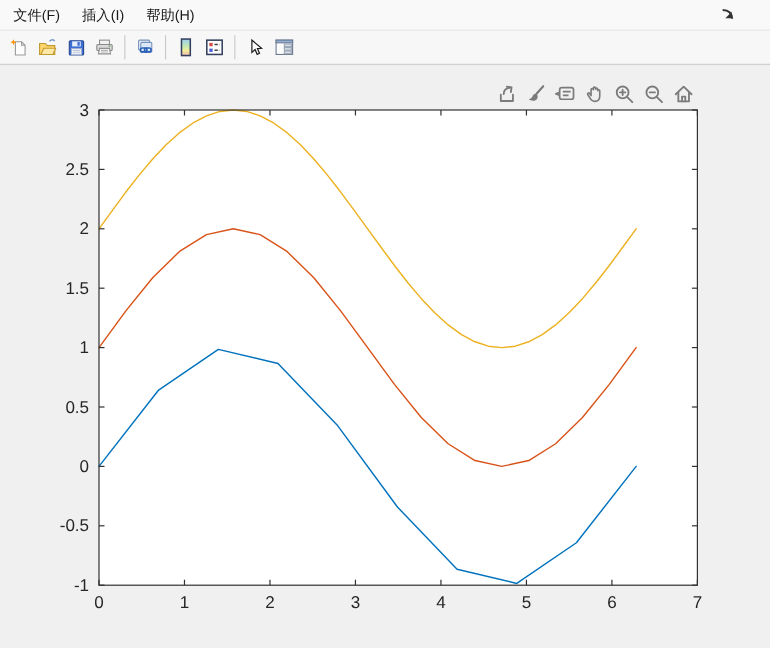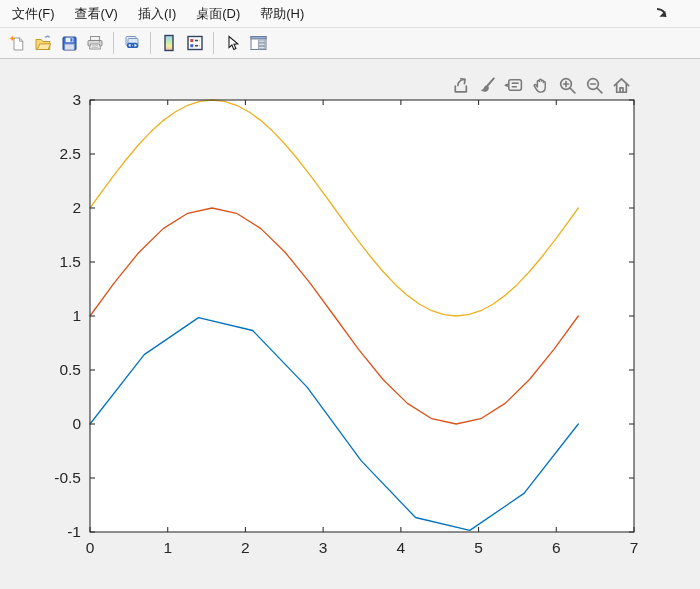--- a/index.html
+++ b/index.html
@@ -26,23 +26,21 @@
     background:transparent;border-radius:3px;padding:1px;}
   .ax-btn{width:24px;height:22px;display:flex;align-items:center;justify-content:center;}
 </style>
 </head>
 <body>
 
 <div id="window">
 
   <div class="menubar">
     <span class="menu-item">文件(F)</span>
-    <span class="menu-item">查看(V)</span>
     <span class="menu-item">插入(I)</span>
-    <span class="menu-item">桌面(D)</span>
     <span class="menu-item">帮助(H)</span>
     <span class="dock-arrow">
       <svg width="15" height="15" viewBox="0 0 15 15">
         <path d="M2 3 C 7.5 3.2, 10.3 6, 10.6 11" fill="none" stroke="#333" stroke-width="1.8"></path>
         <polygon points="6.7,11.4 13.4,11.4 13.4,4.7" fill="#333" transform="translate(-1.5,0.6) scale(0.88)"></polygon>
       </svg>
     </span>
   </div>
 
   <div class="toolbar">

